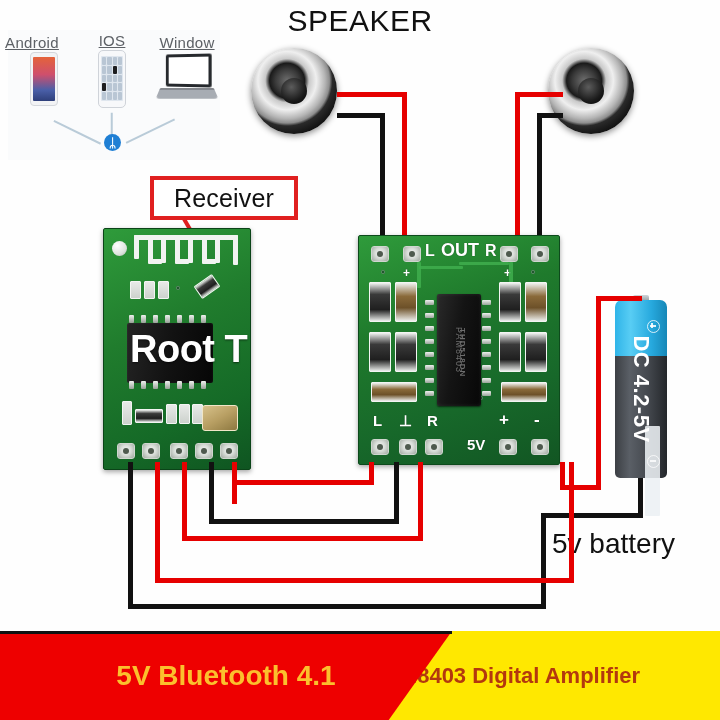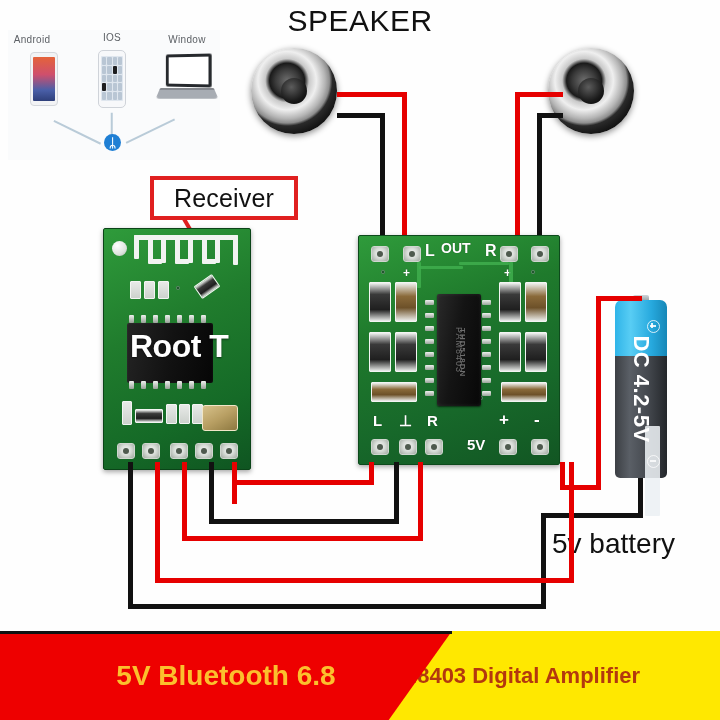--- a/index.html
+++ b/index.html
@@ -24,25 +24,26 @@
   .wire-red { background: #e60000; }
   .wire-black { background: #111111; }
 
   
   #device-inset {
     left: 8px; top: 30px; width: 212px; height: 130px;
     background: #fafbfc;
   }
   .dev-label {
     position: absolute;
-    font-size: 10px;
+    font-size: 15px;
     color: #5d6166;
     letter-spacing: .3px;
     text-align: center;
     width: 60px;
+    text-decoration: underline;
   }
   .phone-android {
     position: absolute; left: 22px; top: 22px; width: 28px; height: 54px;
     background: #f2f3f5; border: 1.5px solid #d4d7dc; border-radius: 4px;
     box-sizing: border-box; padding: 4px 2px;
   }
   .phone-android .scr {
     width: 100%; height: 100%;
     background: linear-gradient(180deg,#e4633a 0%,#cf4f6d 40%,#4a5fa8 75%,#2e3f7a 100%);
     border-radius: 1px;
@@ -200,21 +201,21 @@
     background: linear-gradient(150deg,#d7c18a 0%,#b89f63 50%,#8d7840 100%);
     border-radius:3px; border:1px solid #f0e6c8;
   }
   #bt-dot {
     position:absolute; left:8px; top:12px; width:15px; height:15px;
     border-radius:50%;
     background: radial-gradient(circle at 35% 30%, #ffffff, #dfe4df 60%, #aab2aa 100%);
   }
   #bt-watermark {
     position:absolute; left:26px; top:101px;
-    font-size:32px; color:#ffffff; font-weight:bold; line-height:1;
+    font-size:38px; color:#ffffff; font-weight:bold; line-height:1;
     white-space:nowrap; letter-spacing:-0.5px;
     text-shadow: 0 1px 2px rgba(0,0,0,.55);
   }
 
   
   #battery { left: 615px; top: 300px; width: 52px; height: 178px; }
   #battery .cap-top {
     position:absolute; left:18px; top:-5px; width:16px; height:7px;
     background: linear-gradient(180deg,#cfd6da,#8d979c); border-radius:2px 2px 0 0;
   }
@@ -418,21 +419,21 @@
   </div>
 
   <div id="amp-board" class="abs">
 
     <div class="pad" style="left:12px;  top:10px;"></div>
     <div class="pad" style="left:44px;  top:10px;"></div>
     <div class="pad" style="left:141px; top:10px;"></div>
     <div class="pad" style="left:172px; top:10px;"></div>
 
     <div class="silk" style="left:66px; top:6px; font-size:16px;">L</div>
-    <div class="silk" style="left:82px; top:4px; font-size:14px;text-align:right;">OUT</div>
+    <div class="silk" style="left:82px; top:4px; font-size:18px;text-align:right;">OUT</div>
     <div class="silk" style="left:126px;top:6px; font-size:16px;">R</div>
     <div class="silk" style="left:44px; top:30px; font-size:12px;">+</div>
     <div class="silk" style="left:145px;top:30px; font-size:12px;">+</div>
 
     <div class="trace" style="left:58px;  top:26px; width:4px; height:26px;"></div>
     <div class="trace" style="left:150px; top:26px; width:4px; height:26px;"></div>
     <div class="trace" style="left:100px; top:26px; width:50px; height:3px;"></div>
     <div class="trace" style="left:60px;  top:30px; width:44px; height:3px;"></div>
     <div class="via" style="left:22px; top:34px;"></div>
     <div class="via" style="left:172px; top:34px;"></div>
@@ -527,18 +528,18 @@
   <div class="wire wire-red" style="left:569px; top:462px; width:5px; height:120px;"></div>
 
   <div class="wire wire-black" style="left:128px; top:462px; width:5px; height:145px;"></div>
   <div class="wire wire-black" style="left:128px; top:604px; width:418px; height:5px;"></div>
 
   <div id="banner" class="abs">
     <div class="yellow-panel">
       <div>PAM8403 Digital Amplifier</div>
     </div>
     <div class="red-panel">
-      <div>5V Bluetooth 6.8</div>
+      <div>5V Bluetooth 4.1</div>
     </div>
     <div class="topline"></div>
   </div>
 
 </div>
 
 </body></html>

